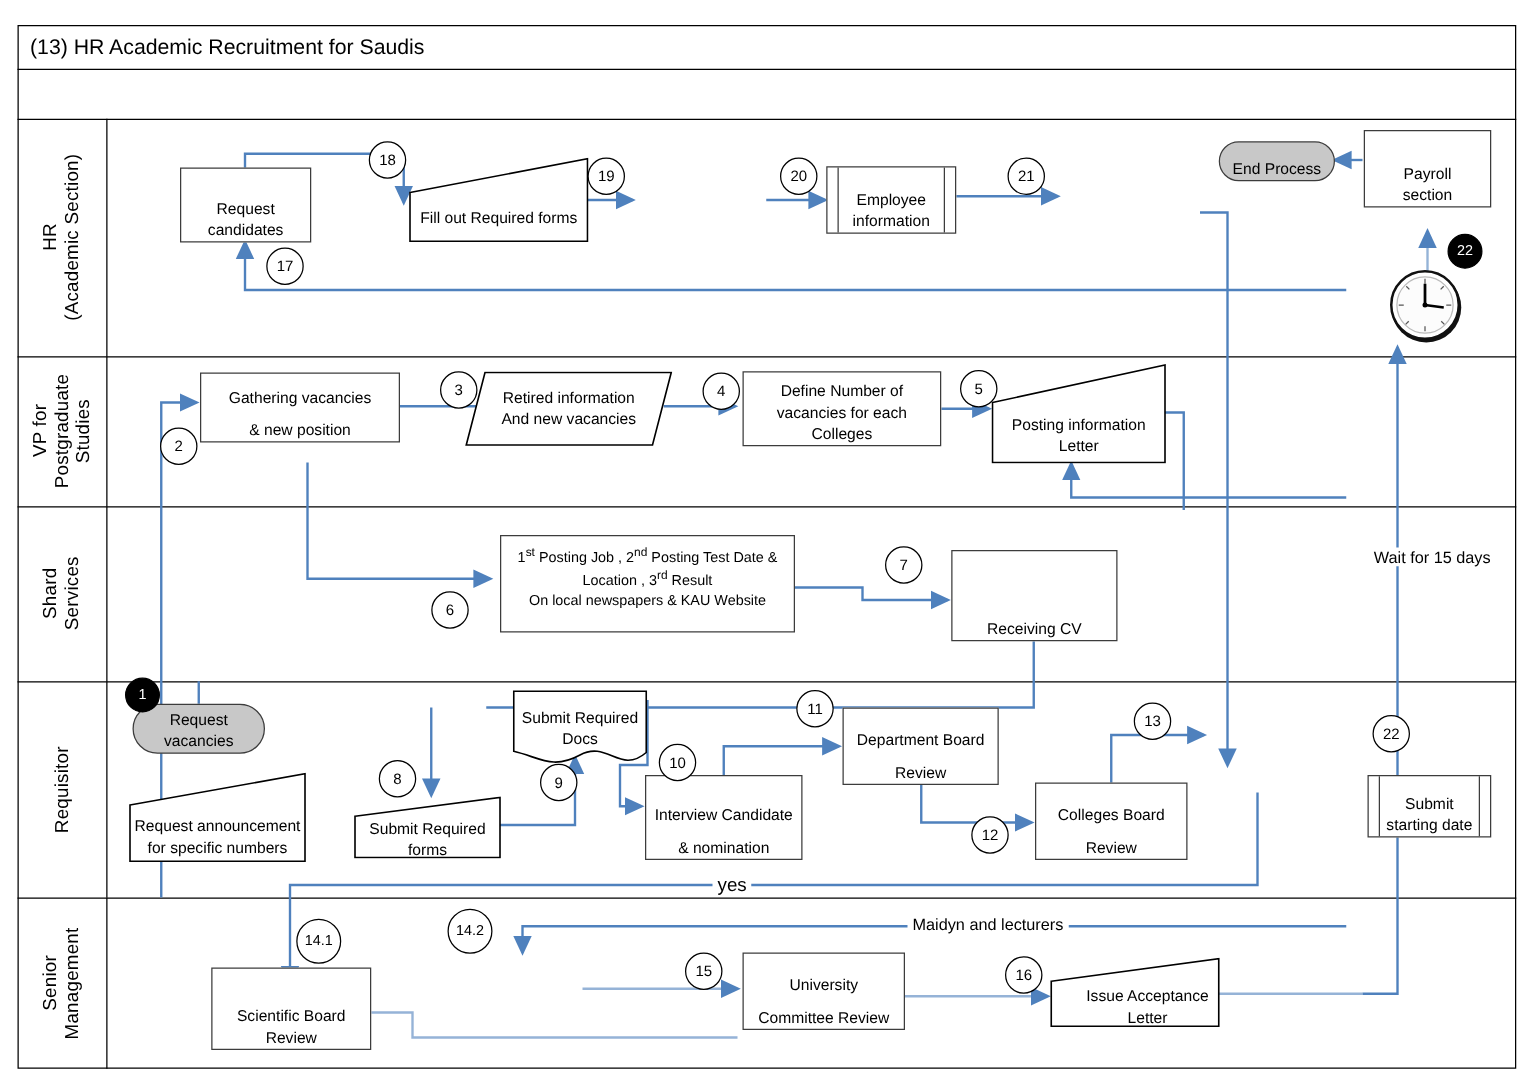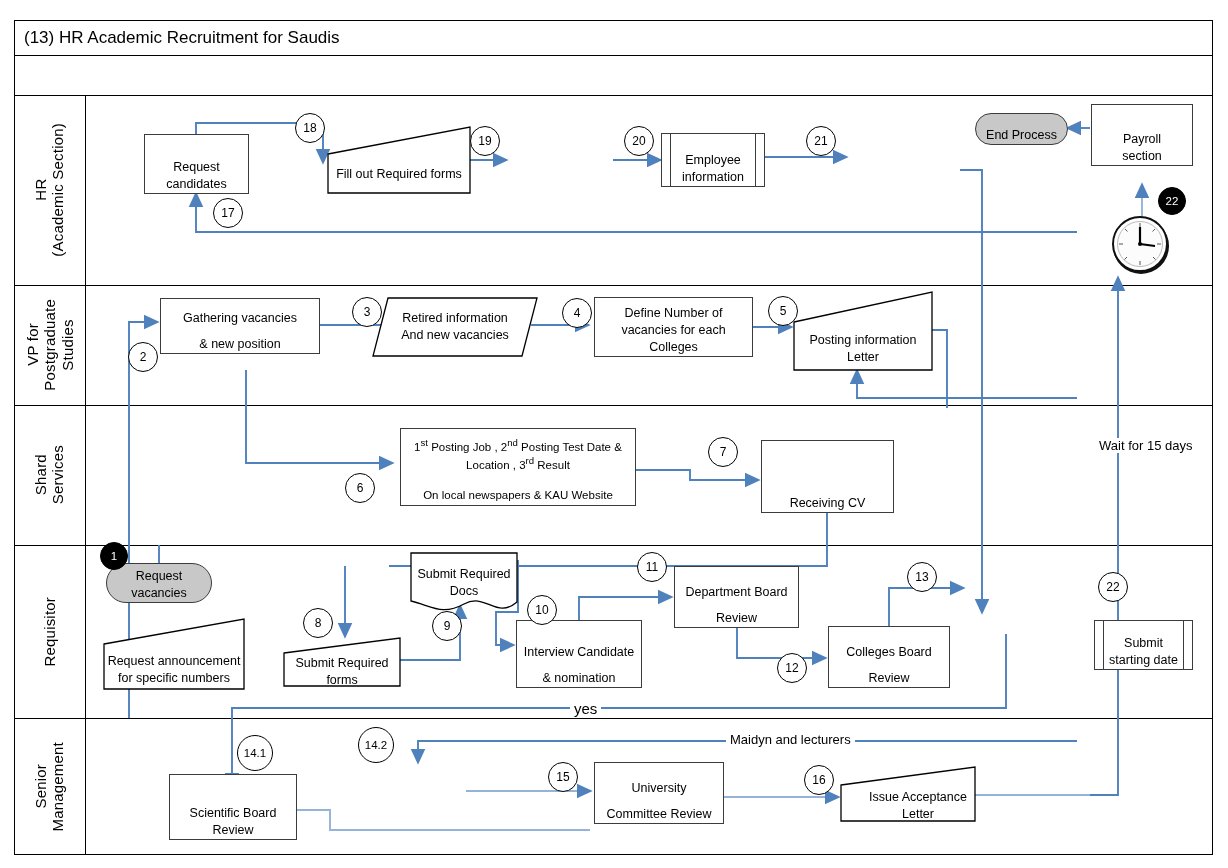--- a/index.html
+++ b/index.html
@@ -248,21 +248,21 @@
   <div class="node proc" style="left:400px;top:428px;width:236px;height:78px;font-size:11.5px;justify-content:flex-start;padding-top:8px">
     <div>
       <span>1</span><sup>st</sup>
       <span>Posting Job  , 2</span><sup>nd</sup>
       <span>Posting Test Date &amp;</span>
     </div>
     <div>
       <span>Location , 3</span><sup>rd</sup>
       <span>Result</span>
     </div>
-    <div style="margin-top:14px">On local newspapers &amp; KAU Website</div>
+    <div style="">On local newspapers &amp; KAU Website</div>
   </div>
 
   <div class="node proc" style="left:761px;top:440px;width:133px;height:73px">
     <div>Receiving CV</div>
   </div>
 
   <div class="node term" style="left:106px;top:563px;width:106px;height:40px">
     <div>Request</div>
     <div>vacancies</div>
   </div>

